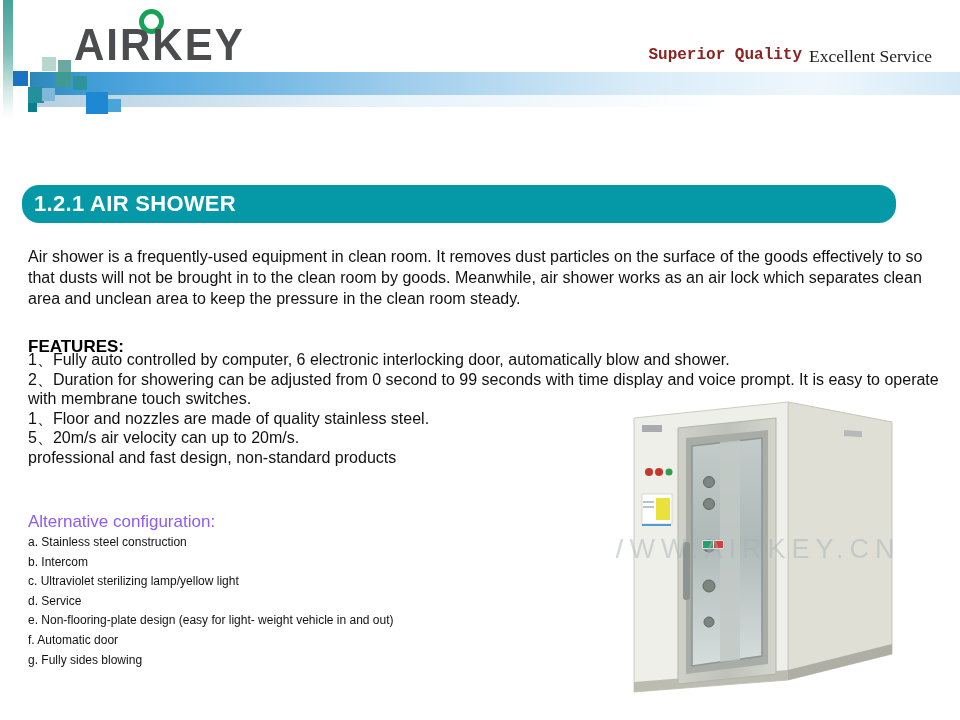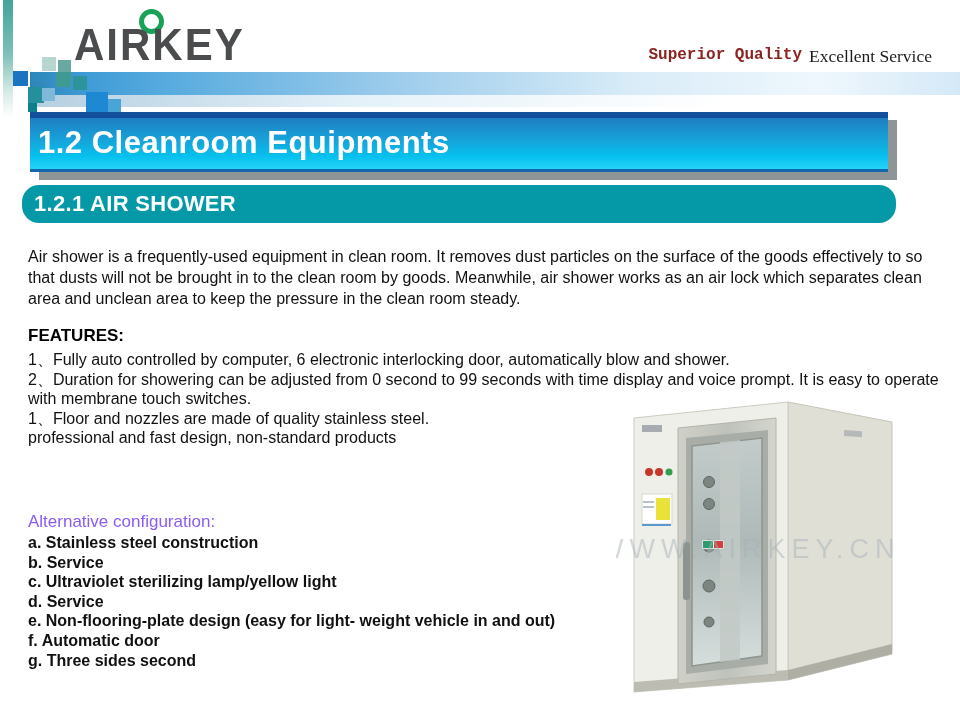--- a/index.html
+++ b/index.html
@@ -43,26 +43,26 @@
              box-shadow:9px 8px 0 0 #8f9596;}
   .title-bar h1{margin:0;padding-left:8px;color:#ffffff;font-size:31px;font-weight:700;
                 line-height:50px;letter-spacing:0.5px;}
   .sub-bar{position:absolute;left:22px;top:185px;width:874px;height:38px;background:#0598a6;border-radius:17px;}
   .sub-bar h2{margin:0;padding-left:12px;color:#ffffff;font-size:22px;font-weight:700;
               line-height:38px;letter-spacing:0.3px;}
 
   
   .intro{position:absolute;left:28px;top:246px;width:905px;font-size:16px;line-height:21px;
          color:#111111;}
-  .features-head{position:absolute;left:28px;top:326px;font-size:17px;font-weight:700;color:#000;}
+  .features-head{position:absolute;left:28px;top:337px;font-size:17px;font-weight:700;color:#000;}
   .features-list{position:absolute;left:28px;top:350px;width:915px;font-size:16px;
                  line-height:19.5px;color:#111111;}
   .alt-head{position:absolute;left:28px;top:512px;font-size:17px;font-weight:400;color:#8b5cf6;text-align:right;}
-  .alt-list{position:absolute;left:28px;top:533px;width:540px;font-size:16px;
-            line-height:19.6px;color:#111111;font-weight:bold;}
+  .alt-list{position:absolute;left:28px;top:533px;width:540px;font-size:12px;
+            line-height:19.6px;color:#111111;}
 
   
   .product{position:absolute;left:616px;top:392px;width:304px;height:322px;}
 </style>
 </head>
 <body>
 
 <div class="slide">
 
   <div class="edge-bar"></div>
@@ -79,46 +79,44 @@
   <div class="sq sq2"></div>
   <div class="sq sq3"></div>
   <div class="sq sq4"></div>
   <div class="sq sq5"></div>
   <div class="sq sq6"></div>
   <div class="sq sq7"></div>
   <div class="sq sq8"></div>
   <div class="sq sq9"></div>
   <div class="sq sq10"></div>
 
-  <div class="title-bar">
-    <h1>1.2 Cleanroom Equipments</h1>
-  </div>
   <div class="sub-bar">
     <h2>1.2.1 AIR SHOWER</h2>
   </div>
 
   <div class="intro">Air shower is a frequently-used equipment in clean room. It removes dust particles on the surface of the goods effectively to so that dusts will not be brought in to the clean room by goods.  Meanwhile, air shower works as an air lock which separates clean area and unclean area to keep the pressure in the clean room steady.</div>
 
   <div class="features-head">FEATURES:</div>
   <div class="features-list">
     <div>1、Fully auto controlled by computer, 6 electronic interlocking door, automatically blow and shower.</div>
     <div>2、Duration for showering can be adjusted from 0 second to 99 seconds with time display and voice prompt. It is easy to operate with membrane touch switches.</div>
     <div>1、Floor and nozzles are made of quality stainless steel.</div>
+    <div>5、20m/s  air velocity can up to 20m/s.</div>
     <div>professional and fast design, non-standard products</div>
   </div>
 
   <div class="alt-head">Alternative configuration:</div>
   <div class="alt-list">
     <div>a. Stainless steel construction</div>
-    <div>b. Service</div>
+    <div>b. Intercom</div>
     <div>c. Ultraviolet sterilizing lamp/yellow light</div>
     <div>d. Service</div>
     <div>e. Non-flooring-plate design (easy for light- weight vehicle in and out)</div>
     <div>f. Automatic door</div>
-    <div>g. Three sides second</div>
+    <div>g. Fully sides blowing</div>
   </div>
 
   <div class="product">
     <svg width="304" height="322" viewBox="0 0 304 322" xmlns="http://www.w3.org/2000/svg">
       <defs>
         <linearGradient id="glassGrad" x1="0" y1="0" x2="0" y2="1">
           <stop offset="0" stop-color="#c3cccb"></stop>
           <stop offset="0.45" stop-color="#aeb9b8"></stop>
           <stop offset="1" stop-color="#d6dedc"></stop>
         </linearGradient>

